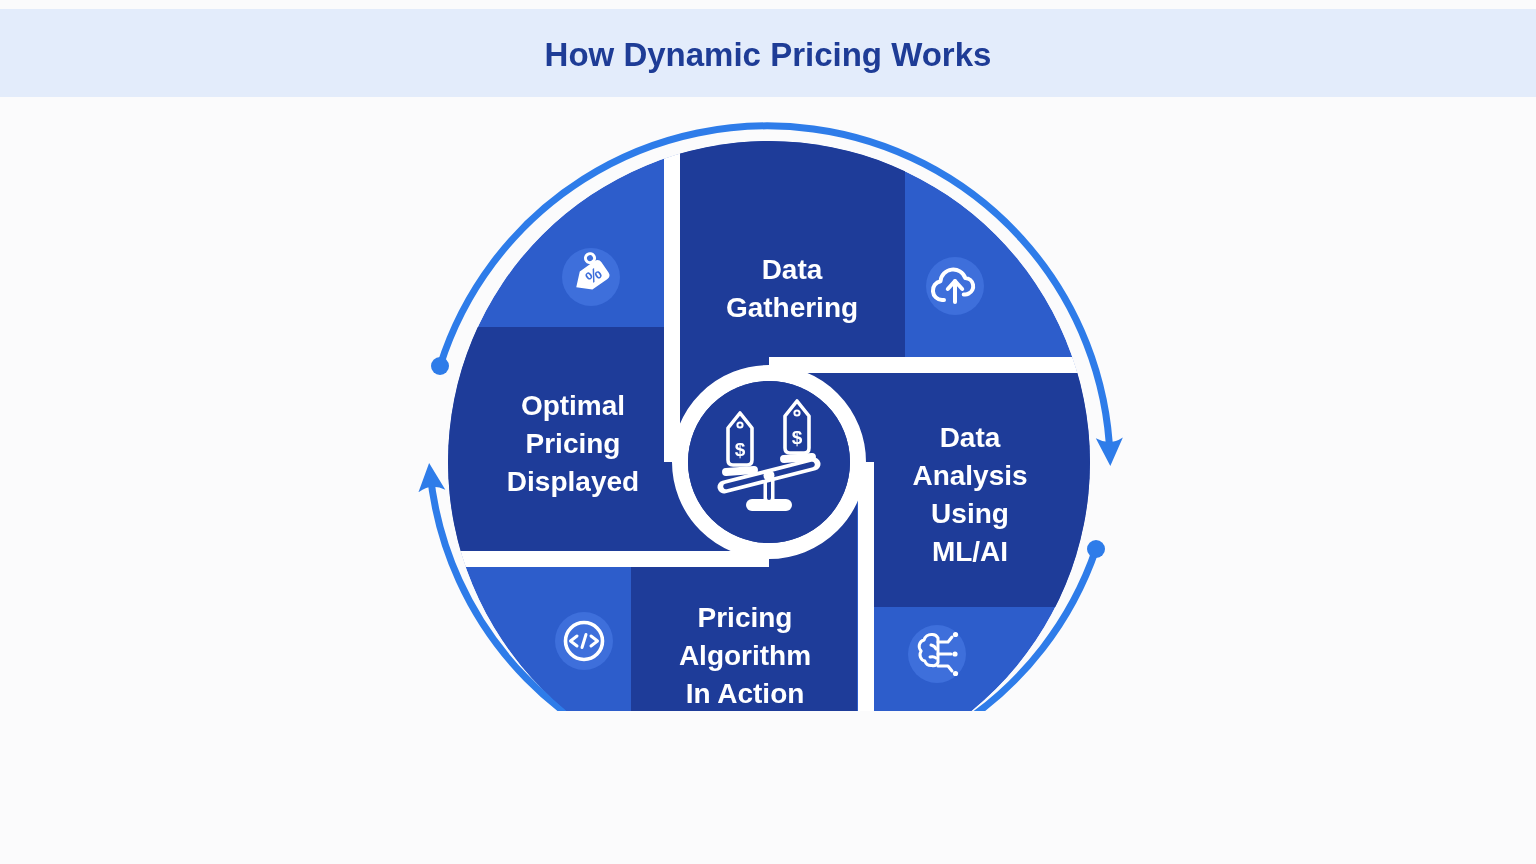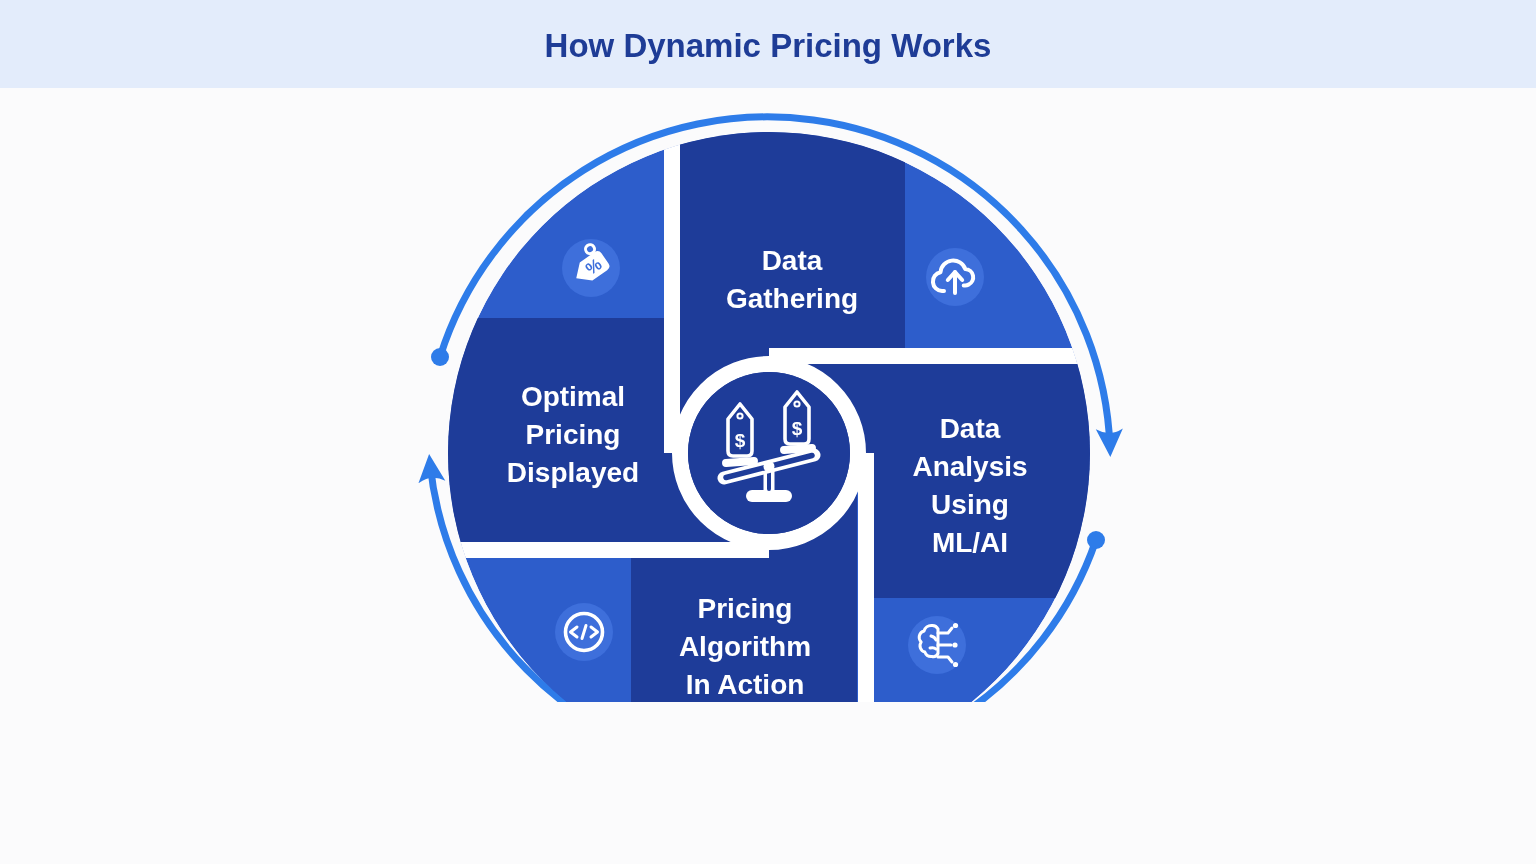--- a/index.html
+++ b/index.html
@@ -1,16 +1,16 @@
 <!DOCTYPE html>
 <html><head>
 <meta charset="utf-8">
 <style>
   html, body { margin: 0; padding: 0; background: #fbfbfc; }
-  .stage { width: 1536px; height: 702px; position: relative; overflow: hidden; }
+  .stage { width: 1536px; height: 702px; position: relative; overflow: hidden; margin-top: 9px; }
   svg { display: block; }
   text { font-family: "Liberation Sans", sans-serif; }
   .title-text { font-size: 33px; font-weight: 700; }
   .step-text { font-size: 28px; font-weight: 700; fill: #ffffff; text-anchor: middle; }
   .tag-dollar { font-size: 19px; font-weight: 700; fill: #ffffff; text-anchor: middle; }
   .pct-text { font-size: 17px; font-weight: 700; text-anchor: middle; }
 </style>
 </head>
 <body>
 

